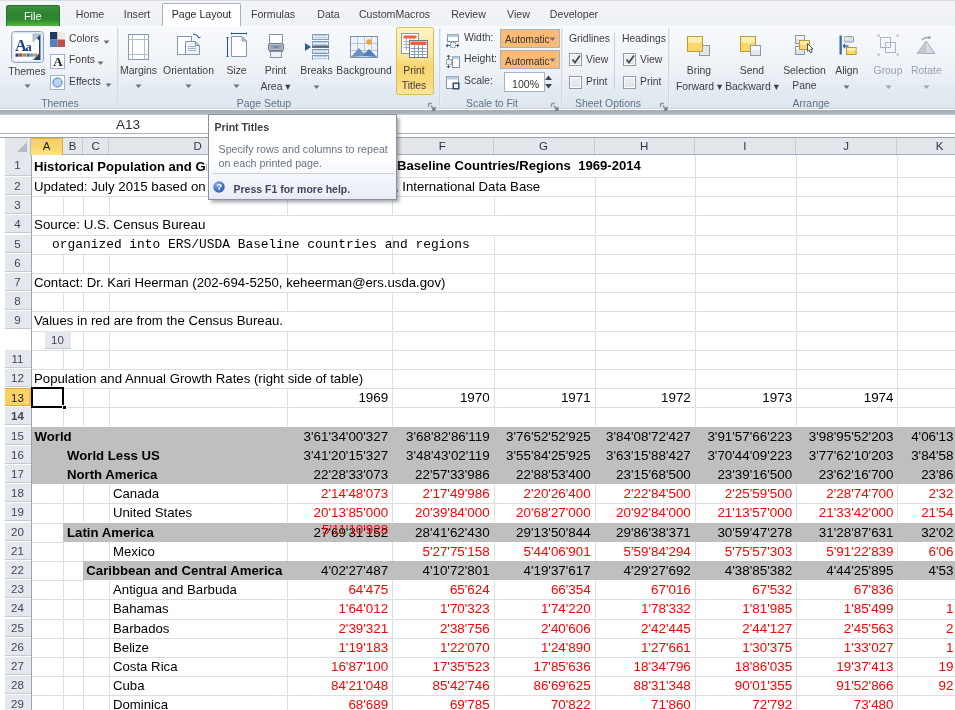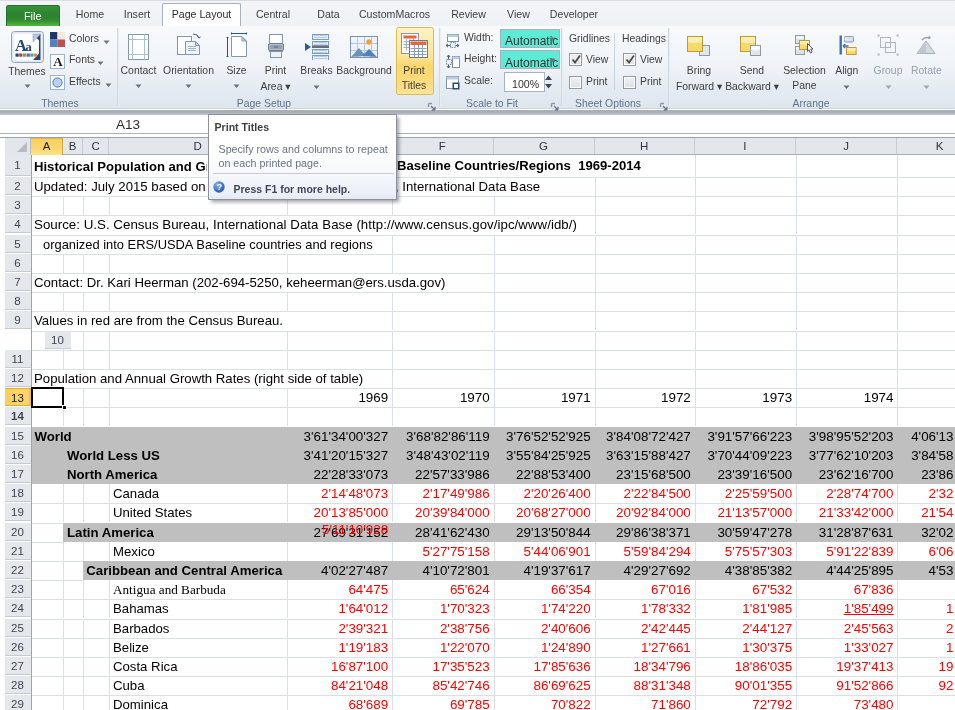--- a/index.html
+++ b/index.html
@@ -24,22 +24,22 @@
   border-bottom:1px solid #ced3d9; }
 .gsep { position:absolute; top:28px; height:78px; width:2px;
   background:linear-gradient(90deg,#c3cdd9,#f5f8fb); z-index:1;}
 .glabel { position:absolute; top:97.5px; width:120px; text-align:center;
   font-size:10.4px; color:#5e7288; z-index:1;}
 .dll { position:absolute; top:98px; width:11px; height:11px; z-index:2;}
 .blab { position:absolute; font-size:10.4px; color:#3e3e3e; text-align:center; z-index:2;}
 .blab.glab { color:#94a0ad; }
 .slab { position:absolute; font-size:10.4px; color:#3e3e3e; z-index:2;}
 .slab2 { position:absolute; font-size:10.4px; color:#3e3e3e; z-index:2;}
-.combo { position:absolute; width:59.5px; height:19px; background:#5eead4;
-  border:1px solid #a5b2c1; font-size:12px; color:#333; padding:4.5px 0 0 4px; z-index:2;}
+.combo { position:absolute; width:59.5px; height:19px; background:#fdba74;
+  border:1px solid #a5b2c1; font-size:10px; color:#333; padding:4.5px 0 0 4px; z-index:2;}
 .spinbox { position:absolute; width:41px; height:20px; background:#fff;
   border:1px solid #a5b2c1; font-size:10.6px; color:#333; padding:4.5px 0 0 7px; z-index:2;}
 .cb { position:absolute; width:13px; height:13px; background:linear-gradient(#eef1f4,#dde2e8);
   border:1px solid #8e9aa8; box-shadow:inset 0 0 0 1px #fff; z-index:2;}
 .ssep { position:absolute; top:33px; height:57px; width:1px; background:#c9d3de; z-index:1;}
 .pthl { position:absolute; left:395.5px; top:26.5px; width:38px; height:68px;
   background:linear-gradient(#fdf3c2,#fbe79c 40%,#f9d66e 58%,#fadc7f 85%,#fce59b);
   border:1px solid #dcba55; border-radius:2.5px; }
 
 
@@ -372,34 +372,33 @@
 <div class="rowhdr" style="top:637.6999999999999px;height:18.2px;line-height:18.2px;">26</div>
 <div class="rowhdr" style="top:656.9px;height:18.2px;line-height:18.2px;">27</div>
 <div class="rowhdr" style="top:676.1px;height:18.2px;line-height:18.2px;">28</div>
 <div class="rowhdr" style="top:695.3px;height:18.2px;line-height:18.2px;">29</div>
 <div class="abs" style="left:30.5px;top:154.5px;width:1px;height:555.5px;background:#9aa5b1;"></div>
 <div style="position:absolute;left:34px;top:154.5px;width:173px;height:22.4px;line-height:22.4px;overflow:hidden;"><span class="ct b t1" style="position:static;white-space:pre;">Historical Population and Growth Rates for ERS/USDA</span></div>
 <div class="ct b t1" style="left:397px;top:154.5px;height:22.4px;line-height:22.4px;">Baseline Countries/Regions  1969-2014</div>
 <div class="ct" style="left:34px;top:176.9px;height:19.2px;line-height:19.2px;">Updated: July 2015 based on the U.S. Census Bureau</div>
 <div class="ct" style="left:395px;top:176.9px;height:19.2px;line-height:19.2px;">, International Data Base</div>
 <div class="ct r4a" style="left:34px;top:215.3px;height:19.2px;line-height:19.2px;">Source: U.S. Census Bureau</div>
-<div class="ct r4b" style="left:205.5px;top:215.3px;height:19.2px;line-height:19.2px;">, International Data Base (http://www.census.gov/ipc/www/idb/)</div>
-<div class="ct r5" style="left:43px;top:234.5px;height:19.2px;line-height:19.2px;">organized into ERS/USDA Baseline countries and regions</div>
+<div class="ct r5" style="left:52px;top:234.5px;height:19.2px;line-height:19.2px;font-family:Liberation Mono, monospace;">organized into ERS/USDA Baseline countries and regions</div>
 <div class="ct" style="left:34px;top:272.9px;height:19.2px;line-height:19.2px;">Contact: Dr. Kari Heerman (202-694-5250, keheerman@ers.usda.gov)</div>
 <div class="ct" style="left:34px;top:311.3px;height:19.2px;line-height:19.2px;">Values in red are from the Census Bureau.</div>
 <div class="ct" style="left:34px;top:368.9px;height:19.2px;line-height:19.2px;">Population and Annual Growth Rates (right side of table)</div>
 <div class="ct b" style="left:34.5px;top:426.5px;height:19.2px;line-height:19.2px;">World</div>
 <div class="ct b" style="left:67px;top:445.70000000000005px;height:19.2px;line-height:19.2px;">World Less US</div>
 <div class="ct b" style="left:67px;top:464.9px;height:19.2px;line-height:19.2px;">North America</div>
 <div class="ct" style="left:113px;top:484.1px;height:19.2px;line-height:19.2px;">Canada</div>
 <div class="ct" style="left:113px;top:503.29999999999995px;height:19.2px;line-height:19.2px;">United States</div>
 <div class="ct b" style="left:67px;top:522.5px;height:19.2px;line-height:19.2px;">Latin America</div>
 <div class="ct" style="left:113px;top:541.7px;height:19.2px;line-height:19.2px;">Mexico</div>
 <div class="ct b" style="left:86.3px;top:560.9px;height:19.2px;line-height:19.2px;">Caribbean and Central America</div>
-<div class="ct" style="left:113px;top:580.1px;height:19.2px;line-height:19.2px;font-family:Liberation Serif, serif;">Antigua and Barbuda</div>
+<div class="ct" style="left:113px;top:580.1px;height:19.2px;line-height:19.2px;">Antigua and Barbuda</div>
 <div class="ct" style="left:113px;top:599.3px;height:19.2px;line-height:19.2px;">Bahamas</div>
 <div class="ct" style="left:113px;top:618.5px;height:19.2px;line-height:19.2px;">Barbados</div>
 <div class="ct" style="left:113px;top:637.6999999999999px;height:19.2px;line-height:19.2px;">Belize</div>
 <div class="ct" style="left:113px;top:656.9px;height:19.2px;line-height:19.2px;">Costa Rica</div>
 <div class="ct" style="left:113px;top:676.1px;height:19.2px;line-height:19.2px;">Cuba</div>
 <div class="ct" style="left:113px;top:695.3px;height:19.2px;line-height:19.2px;">Dominica</div>
 <div class="ct num" style="right:566.8px;top:388.1px;height:19.2px;line-height:19.2px;">1969</div>
 <div class="ct num" style="right:465.3px;top:388.1px;height:19.2px;line-height:19.2px;">1970</div>
 <div class="ct num" style="right:364.29999999999995px;top:388.1px;height:19.2px;line-height:19.2px;">1971</div>
 <div class="ct num" style="right:264.20000000000005px;top:388.1px;height:19.2px;line-height:19.2px;">1972</div>
@@ -465,21 +464,21 @@
 <div class="ct num red" style="right:465.3px;top:580.1px;height:19.2px;line-height:19.2px;">65'624</div>
 <div class="ct num red" style="right:364.29999999999995px;top:580.1px;height:19.2px;line-height:19.2px;">66'354</div>
 <div class="ct num red" style="right:264.20000000000005px;top:580.1px;height:19.2px;line-height:19.2px;">67'016</div>
 <div class="ct num red" style="right:162.89999999999998px;top:580.1px;height:19.2px;line-height:19.2px;">67'532</div>
 <div class="ct num red" style="right:61.5px;top:580.1px;height:19.2px;line-height:19.2px;">67'836</div>
 <div class="ct num red" style="right:566.8px;top:599.3px;height:19.2px;line-height:19.2px;">1'64'012</div>
 <div class="ct num red" style="right:465.3px;top:599.3px;height:19.2px;line-height:19.2px;">1'70'323</div>
 <div class="ct num red" style="right:364.29999999999995px;top:599.3px;height:19.2px;line-height:19.2px;">1'74'220</div>
 <div class="ct num red" style="right:264.20000000000005px;top:599.3px;height:19.2px;line-height:19.2px;">1'78'332</div>
 <div class="ct num red" style="right:162.89999999999998px;top:599.3px;height:19.2px;line-height:19.2px;">1'81'985</div>
-<div class="ct num red" style="right:61.5px;top:599.3px;height:19.2px;line-height:19.2px;text-decoration:underline;">1'85'499</div>
+<div class="ct num red" style="right:61.5px;top:599.3px;height:19.2px;line-height:19.2px;">1'85'499</div>
 <div class="ct num red" style="right:1.5px;top:599.3px;height:19.2px;line-height:19.2px;">1</div>
 <div class="ct num red" style="right:566.8px;top:618.5px;height:19.2px;line-height:19.2px;">2'39'321</div>
 <div class="ct num red" style="right:465.3px;top:618.5px;height:19.2px;line-height:19.2px;">2'38'756</div>
 <div class="ct num red" style="right:364.29999999999995px;top:618.5px;height:19.2px;line-height:19.2px;">2'40'606</div>
 <div class="ct num red" style="right:264.20000000000005px;top:618.5px;height:19.2px;line-height:19.2px;">2'42'445</div>
 <div class="ct num red" style="right:162.89999999999998px;top:618.5px;height:19.2px;line-height:19.2px;">2'44'127</div>
 <div class="ct num red" style="right:61.5px;top:618.5px;height:19.2px;line-height:19.2px;">2'45'563</div>
 <div class="ct num red" style="right:1.5px;top:618.5px;height:19.2px;line-height:19.2px;">2</div>
 <div class="ct num red" style="right:566.8px;top:637.6999999999999px;height:19.2px;line-height:19.2px;">1'19'183</div>
 <div class="ct num red" style="right:465.3px;top:637.6999999999999px;height:19.2px;line-height:19.2px;">1'22'070</div>
@@ -507,21 +506,21 @@
 <div class="ct num red" style="right:364.29999999999995px;top:695.3px;height:19.2px;line-height:19.2px;">70'822</div>
 <div class="ct num red" style="right:264.20000000000005px;top:695.3px;height:19.2px;line-height:19.2px;">71'860</div>
 <div class="ct num red" style="right:162.89999999999998px;top:695.3px;height:19.2px;line-height:19.2px;">72'792</div>
 <div class="ct num red" style="right:61.5px;top:695.3px;height:19.2px;line-height:19.2px;">73'480</div>
 <div class="sel" style="left:30.5px;top:386.6px;width:33.3px;height:20.99999999999999px;"></div>
 <div class="selh" style="left:62px;top:405.1px;"></div>
 <div class="tabstrip"></div>
 <div class="filetab">File</div>
 <div class="tab" style="left:90px;">Home</div>
 <div class="tab" style="left:137px;">Insert</div>
-<div class="tab" style="left:273px;">Central</div>
+<div class="tab" style="left:273px;">Formulas</div>
 <div class="tab" style="left:328.5px;">Data</div>
 <div class="tab" style="left:394.5px;">CustomMacros</div>
 <div class="tab" style="left:468.5px;">Review</div>
 <div class="tab" style="left:518.5px;">View</div>
 <div class="tab" style="left:574px;">Developer</div>
 <div class="activetab" style="left:162px;width:79px;">Page Layout</div>
 <div class="ribbon"></div>
 <div class="gsep" style="left:116.5px;"></div>
 <div class="gsep" style="left:438.5px;"></div>
 <div class="gsep" style="left:560.5px;"></div>
@@ -591,21 +590,21 @@
     <svg class="abs" style="left:104.5px;top:82.5px;" width="7" height="5">
       <path d="M0.5 0.5 L6.5 0.5 L3.5 4Z" fill="#67727e"></path>
     </svg>
 <svg class="abs" style="left:128.0px;top:33.5px;" width="21" height="26" viewBox="0 0 21 26">
       <rect x="0.5" y="0.5" width="20" height="25" fill="#fdfeff" stroke="#8496ab"></rect>
       <line x1="4.5" y1="0.5" x2="4.5" y2="25.5" stroke="#aebdd0"></line>
       <line x1="16.5" y1="0.5" x2="16.5" y2="25.5" stroke="#aebdd0"></line>
       <line x1="0.5" y1="5.5" x2="20.5" y2="5.5" stroke="#aebdd0"></line>
       <line x1="0.5" y1="20.5" x2="20.5" y2="20.5" stroke="#aebdd0"></line>
     </svg>
-<div class="blab" style="left:93.5px;top:64.5px;width:90px;">Contact</div>
+<div class="blab" style="left:93.5px;top:64.5px;width:90px;">Margins</div>
     <svg class="abs" style="left:135.0px;top:84px;" width="7" height="5">
       <path d="M0.5 0.5 L6.5 0.5 L3.5 4Z" fill="#67727e"></path>
     </svg>
 <svg class="abs" style="left:176.5px;top:32.5px;" width="25" height="26" viewBox="0 0 25 26">
       <rect x="0.5" y="3.5" width="14" height="18" fill="#fdfeff" stroke="#8496ab"></rect>
       <path d="M8.5 8.5 h10 l4 4 v9 h-14 z" fill="#eef3f9" stroke="#8496ab"></path>
       <path d="M18.5 8.5 l4 4 h-4 z" fill="#c4d2e2" stroke="#8496ab"></path>
       <line x1="11" y1="13.5" x2="19" y2="13.5" stroke="#9fb3c8"></line>
       <line x1="11" y1="15.5" x2="19" y2="15.5" stroke="#9fb3c8"></line>
       <line x1="11" y1="17.5" x2="19" y2="17.5" stroke="#9fb3c8"></line>

